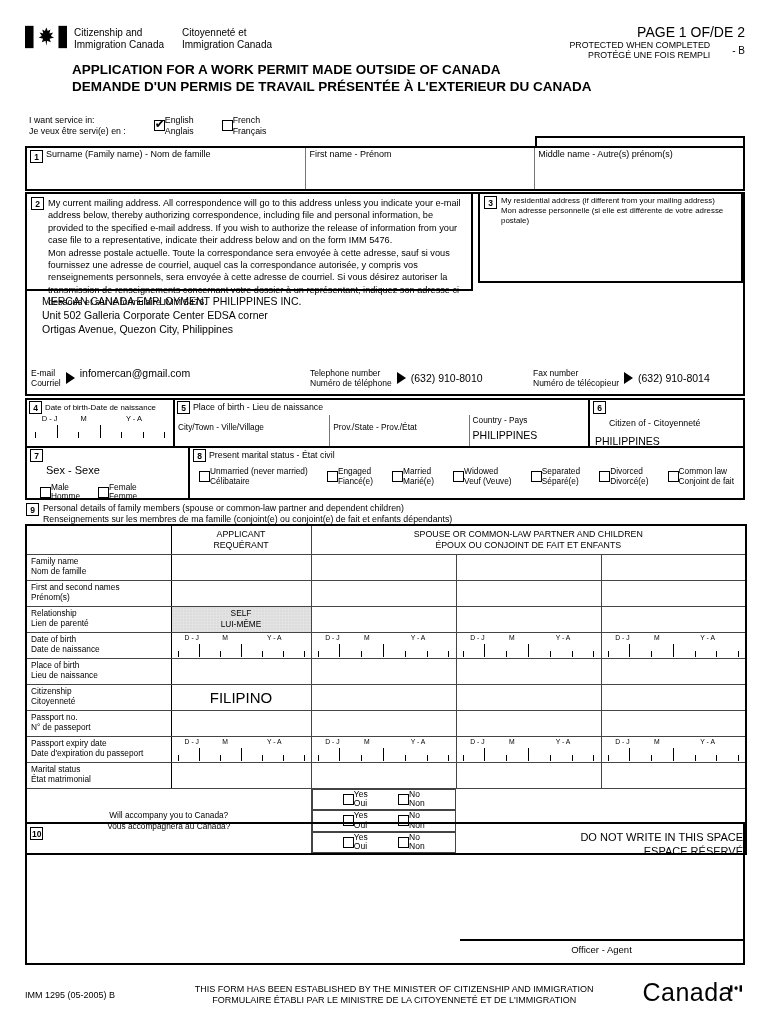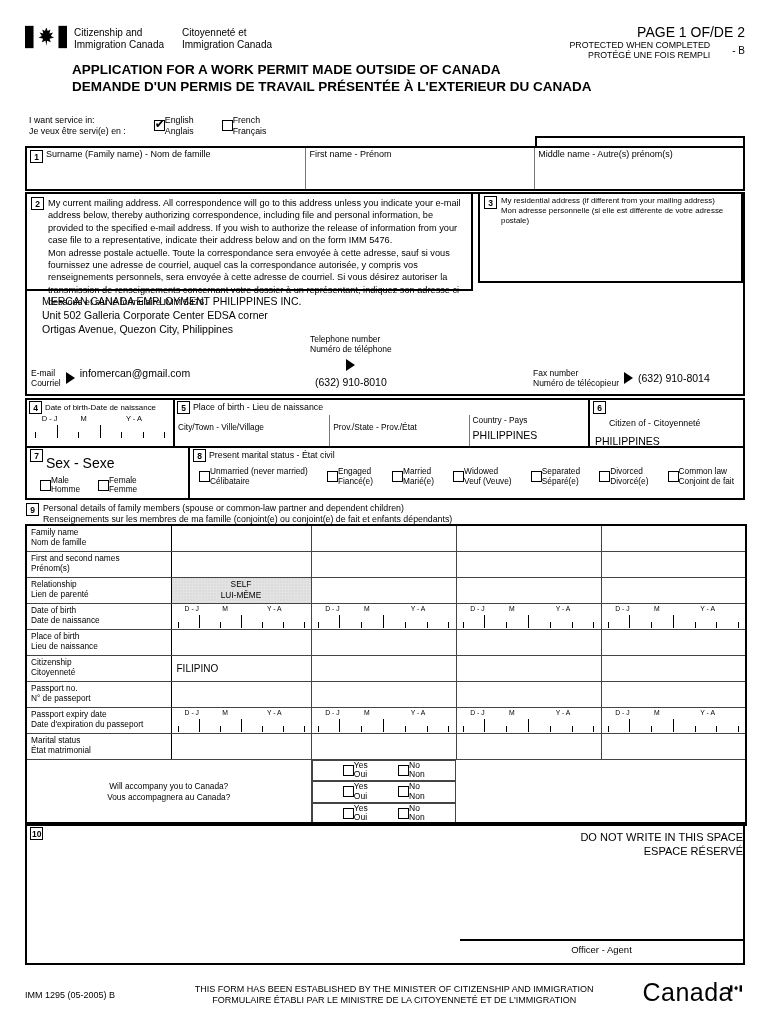--- a/index.html
+++ b/index.html
@@ -60,21 +60,21 @@
   .sec23 { left:0; top:84px; width:720px; height:204px; }
   .s2box { position:absolute; left:-2px; top:-2px; width:448px; height:99px;
            border:2px solid #000; padding:3px 4px; display:flex; gap:4px; }
   .s2box .txt { font-size:9.2px; line-height:12.4px; }
   .s3box { position:absolute; left:451px; top:-2px; width:265px; height:91px;
            border:2px solid #000; padding:2px 4px; display:flex; gap:4px; }
   .s3box .txt { font-size:7.9px; line-height:10px; }
   .addr { position:absolute; left:4px; top:100px; font-size:10.5px; line-height:14px;margin-left:11px; }
   .cgrp { position:absolute; bottom:6px; display:flex; align-items:center; gap:5px; }
   .cgrp .lbl { font-size:8.5px; line-height:10px; }
-  .em { left:4px; } .ph { left:283px;flex-direction:column; } .fx { left:506px; }
+  .em { left:4px; } .ph { left:283px; } .fx { left:506px; }
 
   
   .sec456 { left:0; top:290px; width:720px; height:50px; display:flex; }
   .s4 { width:150px; border:2px solid #000; padding:1px 2px; }
   .s5 { width:415px; border:2px solid #000; border-left:none; display:flex; flex-direction:column; }
   .s5 .head { display:flex; gap:3px; padding:1px 2px; }
   .s5 .cols { display:flex; flex:1; }
   .s5 .cols > div { padding:1px 3px; }
   .s5 .cols > div + div { border-left:1px solid #777; }
   .s6 { width:155px; border:2px solid #000; border-left:none; padding:1px 3px; }
@@ -90,21 +90,21 @@
   
   .s9head { left:0; top:392px; width:720px; display:flex; gap:4px; padding:3px 1px; }
   .s9head .txt { font-size:8.8px; line-height:11px; }
   .famtable { left:0; top:416px; width:720px; border-collapse:collapse; table-layout:fixed; }
   .famtable { border:2px solid #000; }
   .famtable td { border:1px solid #444; font-size:8.3px; vertical-align:middle; }
   .famtable td.lc { border-right:1px solid #000; padding:2px 4px; line-height:9.8px; }
   .famtable tr.dot td.lc { border-top:1px dotted #777; }
   .famtable td.hc { text-align:center; font-size:8.8px; line-height:11px; }
   .famtable td.dc { vertical-align:top; }
-  .famtable td.vc { font-size:10px; padding:2px 5px; }
+  .famtable td.vc { font-size:15px; padding:2px 5px;text-align:center; }
   .shade { background:#e3e3e3; text-align:center; font-size:9px; line-height:11px;
            background-image:radial-gradient(#c7c7c7 22%, transparent 23%); background-size:3px 3px; }
   .yn { display:flex; justify-content:space-evenly; align-items:center; }
   .yn .opt .lbl { font-size:8.5px; line-height:9.8px; }
   .acc { text-align:center; font-size:9px; line-height:11px; }
 
   
   .sec10 { left:0; top:714px; width:720px; height:143px; border:2px solid #000; position:absolute; }
   .sec10 .badge { position:absolute; left:3px; top:3px; }
   .sec10 .big { margin-top:6px; text-align:right; font-weight:normal; font-size:11px; line-height:14px; }
@@ -287,21 +287,21 @@
           <span class="lbl" style="font-size:8.8px; padding-top:18px;">Citizen of - Citoyenneté</span>
         </div>
         <div class="val" style="margin:6px 0 0 2px;">PHILIPPINES</div>
       </div>
     </div>
 
     <div class="abs sec78">
       <div class="s7">
         <div class="inlinehead">
           <span class="badge">7</span>
-          <span class="lbl" style="font-size:14px; padding-top:10px;">Sex - Sexe</span>
+          <span class="lbl" style="font-size:11px; padding-top:17px;">Sex - Sexe</span>
         </div>
         <div class="row">
           <div class="opt">
             <span class="cb"></span>
             <span class="lbl">
               <div>Male</div>
                 <div>Homme</div>
             </span>
           </div>
           <div class="opt">
@@ -382,20 +382,31 @@
 
     <table class="abs famtable">
       <colgroup>
           <col style="width:145px">
           <col style="width:140px">
           <col style="width:145px">
           <col style="width:145px">
           <col style="width:145px">
         </colgroup>
       <tbody>
+          <tr style="height:29px;">
+        <td class="lc"></td>
+        <td class="hc">
+          <div>APPLICANT</div>
+              <div>REQUÉRANT</div>
+        </td>
+        <td class="hc" colspan="3">
+          <div>SPOUSE OR COMMON-LAW PARTNER AND CHILDREN</div>
+              <div>ÉPOUX OU CONJOINT DE FAIT ET ENFANTS</div>
+        </td>
+      </tr>
       <tr style="height:26px;">
         <td class="lc">
               <div>Family name</div>
               <div>Nom de famille</div>
             </td>
         <td></td>
         <td></td>
         <td></td>
         <td></td>
       </tr>

